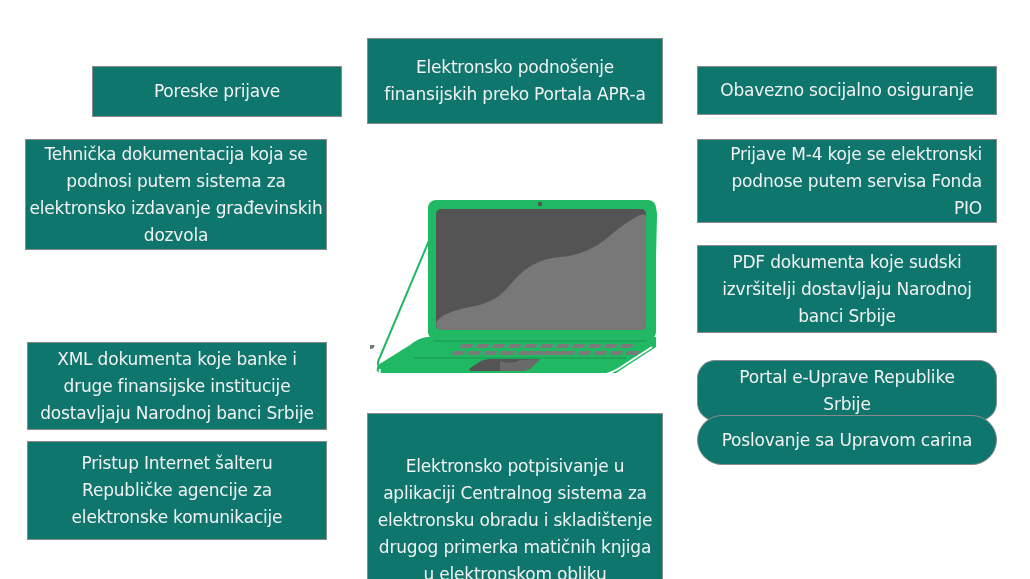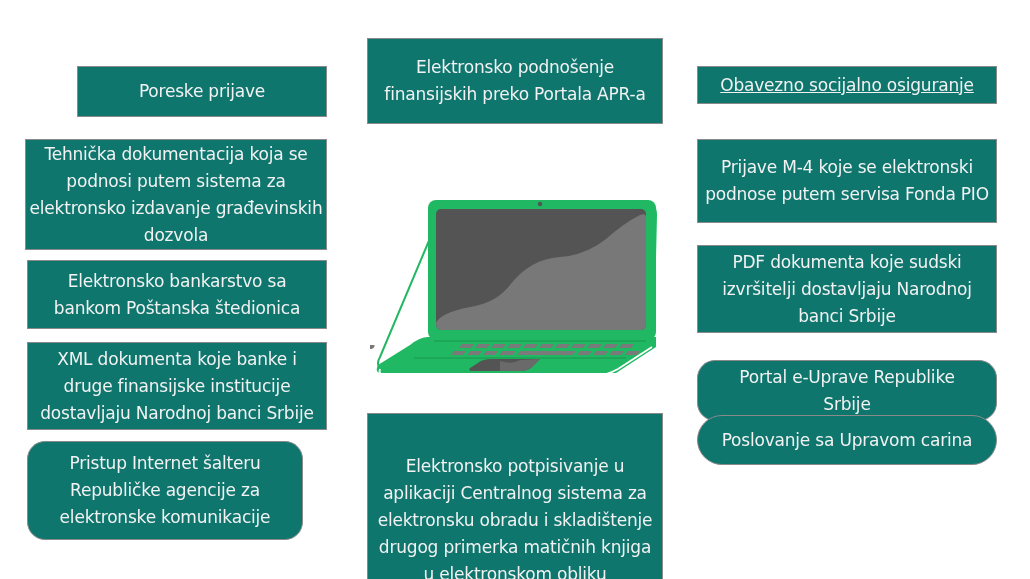--- a/index.html
+++ b/index.html
@@ -22,37 +22,34 @@
       padding: 0 6px;
     }
     .box span { display: block; }
     .laptop { position: absolute; left: 370px; top: 195px; width: 300px; height: 190px; }
   </style>
 </head>
 <body>
 
 <div class="canvas">
 
-  <div class="box" style="left:77px; top:66px; width:250px; height:51px;">
+  <div class="box" style="left:92px; top:66px; width:250px; height:51px;">
     <span>Poreske prijave</span>
   </div>
 
   <div class="box" style="left:25px; top:139px; width:302px; height:111px; padding:0 0;">
     <span>Tehnička dokumentacija koja se podnosi putem sistema za elektronsko izdavanje građevinskih dozvola</span>
   </div>
 
-  <div class="box" style="left:27px; top:260px; width:300px; height:69px; padding:0 18px;">
-    <span>Elektronsko bankarstvo sa bankom Poštanska štedionica</span>
-  </div>
 
   <div class="box" style="left:27px; top:342px; width:300px; height:88px; padding:0 4px;justify-content:flex-end;">
     <span>XML dokumenta koje banke i druge finansijske institucije dostavljaju Narodnoj banci Srbije</span>
   </div>
 
-  <div class="box" style="left:27px; top:441px; width:276px; height:99px; padding:0 30px;border-radius:18px;">
+  <div class="box" style="left:27px; top:441px; width:300px; height:99px; padding:0 30px;">
     <span>Pristup Internet šalteru Republičke agencije za elektronske komunikacije</span>
   </div>
 
   <div class="box" style="left:367px; top:38px; width:296px; height:86px; padding:0 8px;">
     <span>Elektronsko podnošenje finansijskih preko Portala APR-a</span>
   </div>
 
   <div class="laptop">
     <svg width="300" height="190" viewBox="0 0 300 190" xmlns="http://www.w3.org/2000/svg">
 
@@ -103,25 +100,25 @@
 
       <path d="M108 168 Q112 164 122 164 L170 164 L162 172 Q158 176 150 176 L102 176 Q98 176 100 173 Z" fill="#545454"></path>
       <path d="M130 166 Q142 170 150 165 L170 164 L162 172 Q158 176 150 176 L130 176 Z" fill="#6a6a6a"></path>
     </svg>
   </div>
 
   <div class="box" style="left:367px; top:413px; width:296px; height:214px; padding:0 8px; border-bottom:none;">
     <span>Elektronsko potpisivanje u aplikaciji Centralnog sistema za elektronsku obradu i skladištenje drugog primerka matičnih knjiga u elektronskom obliku</span>
   </div>
 
-  <div class="box" style="left:697px; top:66px; width:300px; height:38px;text-decoration:underline;">
+  <div class="box" style="left:697px; top:66px; width:300px; height:49px;">
     <span>Obavezno socijalno osiguranje</span>
   </div>
 
-  <div class="box" style="left:697px; top:139px; width:300px; height:84px; padding:0 4px;">
+  <div class="box" style="left:697px; top:139px; width:300px; height:84px; padding:0 14px;text-align:right;">
     <span>Prijave M-4 koje se elektronski podnose putem servisa Fonda PIO</span>
   </div>
 
   <div class="box" style="left:697px; top:245px; width:300px; height:88px; padding:6px 18px;">
     <span>PDF dokumenta koje sudski izvršitelji dostavljaju Narodnoj banci Srbije</span>
   </div>
 
   <div class="box" style="left:697px; top:360px; width:300px; height:61px; padding:0 32px;border-radius:18px;">
     <span>Portal e-Uprave Republike Srbije</span>
   </div>

